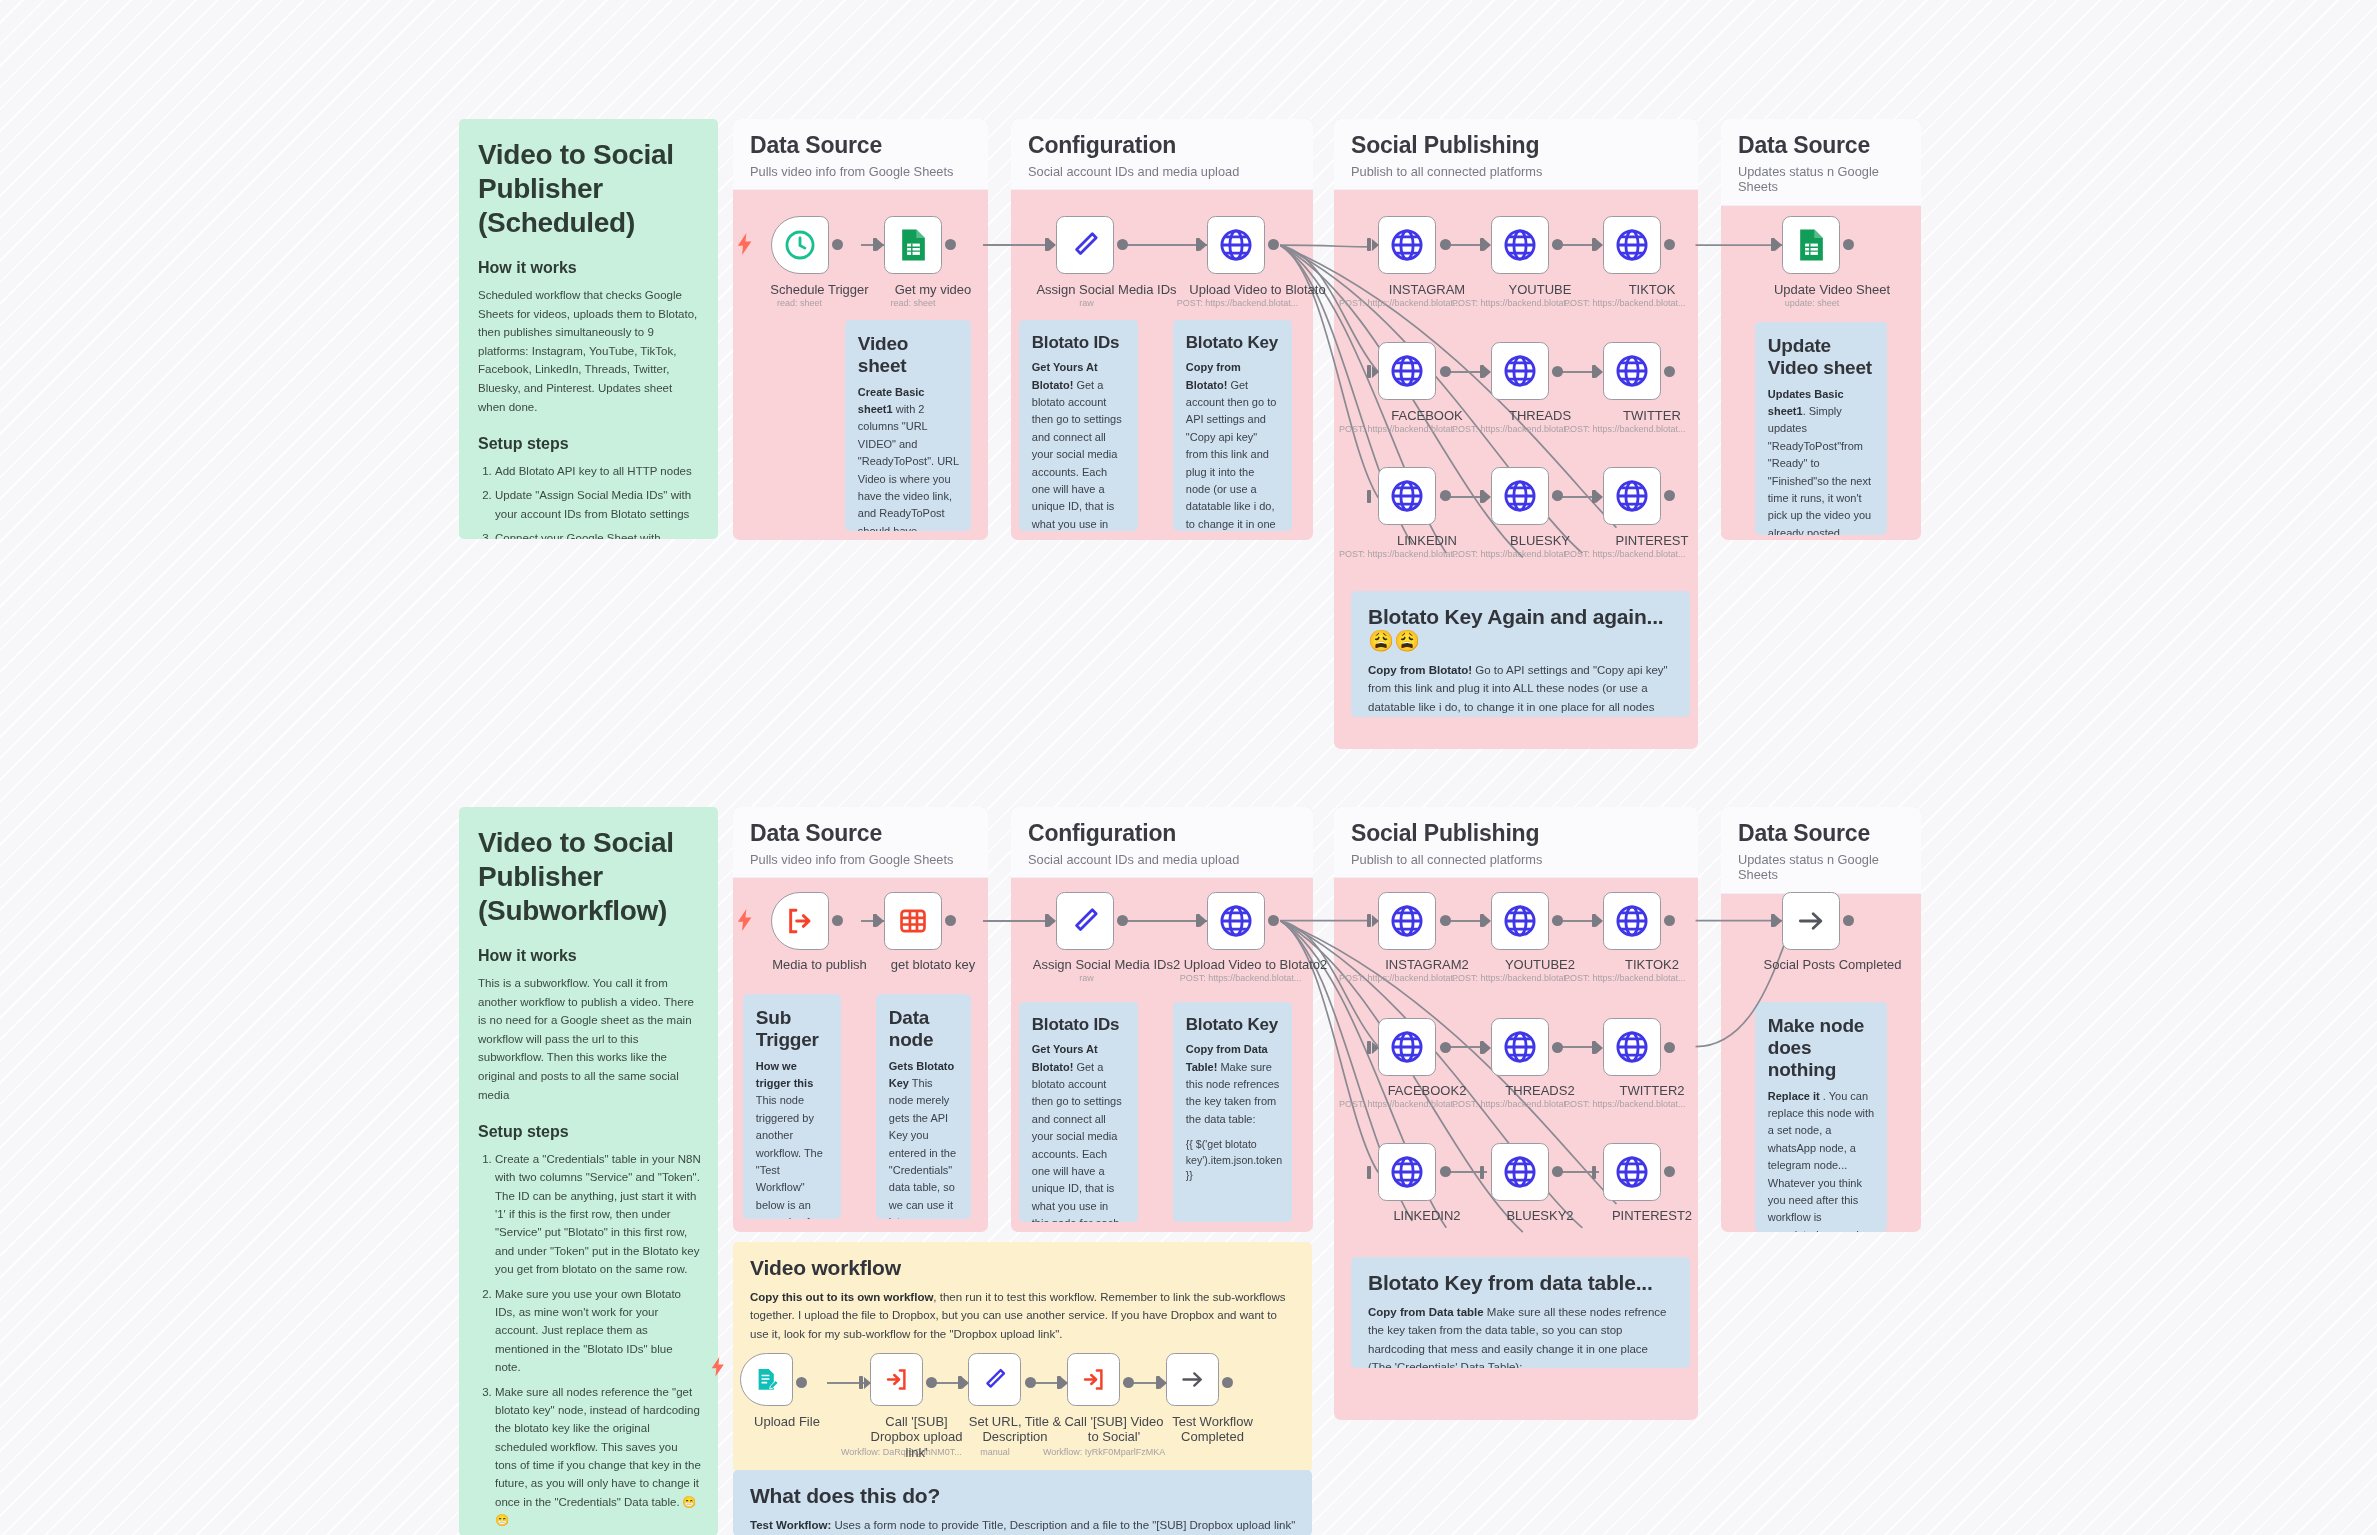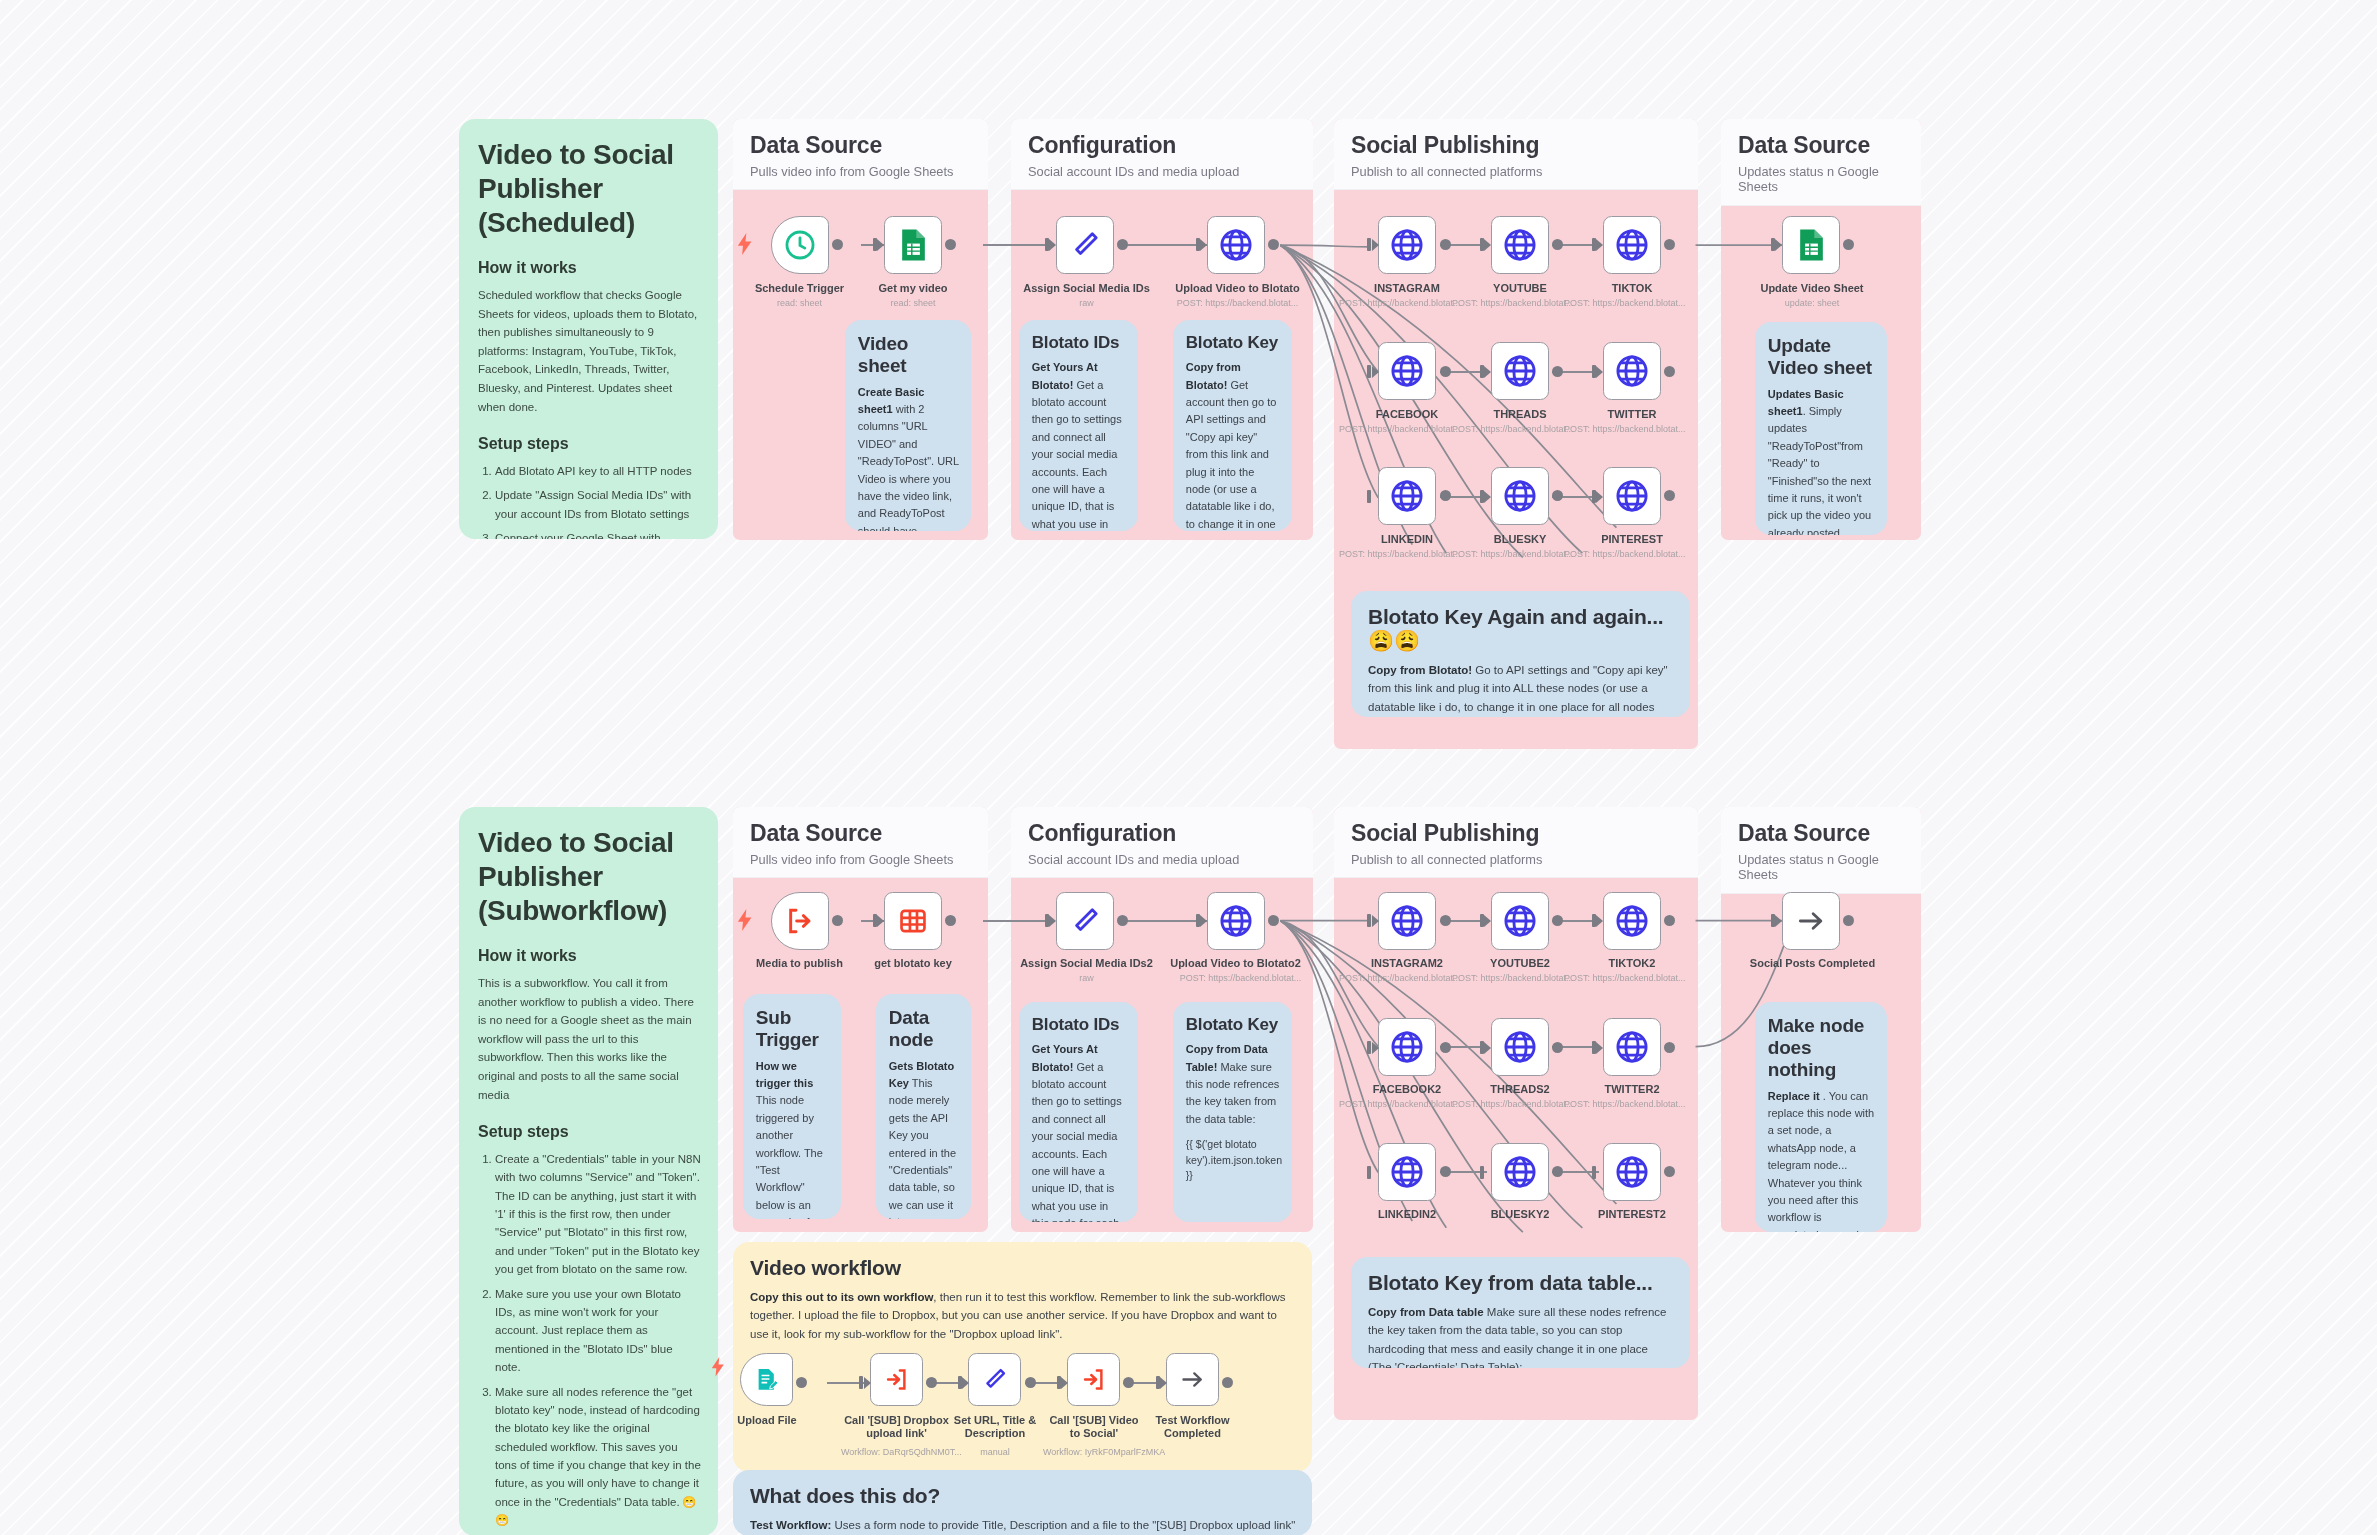--- a/index.html
+++ b/index.html
@@ -17,21 +17,21 @@
       repeating-linear-gradient(135deg,
         rgba(255,255,255,0.85) 0px,
         rgba(255,255,255,0.85) 1.7px,
         rgba(0,0,0,0) 1.7px,
         rgba(0,0,0,0) 15.3px);
   }
 
   
   .sticky {
     position: absolute;
-    border-radius: 16px;
+    border-radius: 5px;
     overflow: hidden;
   }
   .sticky.green { background: #c9f0dd; }
   .sticky.blue  { background: #cfe0ef; }
   .sticky.yellow{ background: #fcf0cd; }
 
   
   .group { position: absolute; border-radius: 6.8px; overflow: hidden;
            background: #fad3d8; }
   .group-head {
@@ -85,23 +85,23 @@
     display: flex; align-items: center; justify-content: center;
     z-index: 5;
   }
   .node.trigger {
     border-top-left-radius: 29px;
     border-bottom-left-radius: 29px;
   }
   .node svg { display: block; }
   .node-label {
     position: absolute;
-    font-size: 11px; font-weight: 700; color: #44474d;
+    font-size: 13px; font-weight: 400; color: #44474d;
     text-align: center; line-height: 1.18;
-    white-space: nowrap; z-index: 6;
+    white-space: nowrap; z-index: 6; margin-left: 20px;
   }
   .node-sub {
     position: absolute;
     font-size: 9px; color: #a8a2a6;
     text-align: center; white-space: nowrap; z-index: 4;
   }
 
   
   .dot-out { position: absolute; width: 11px; height: 11px;
              background: #7b7b84; border-radius: 50%; z-index: 6; }

